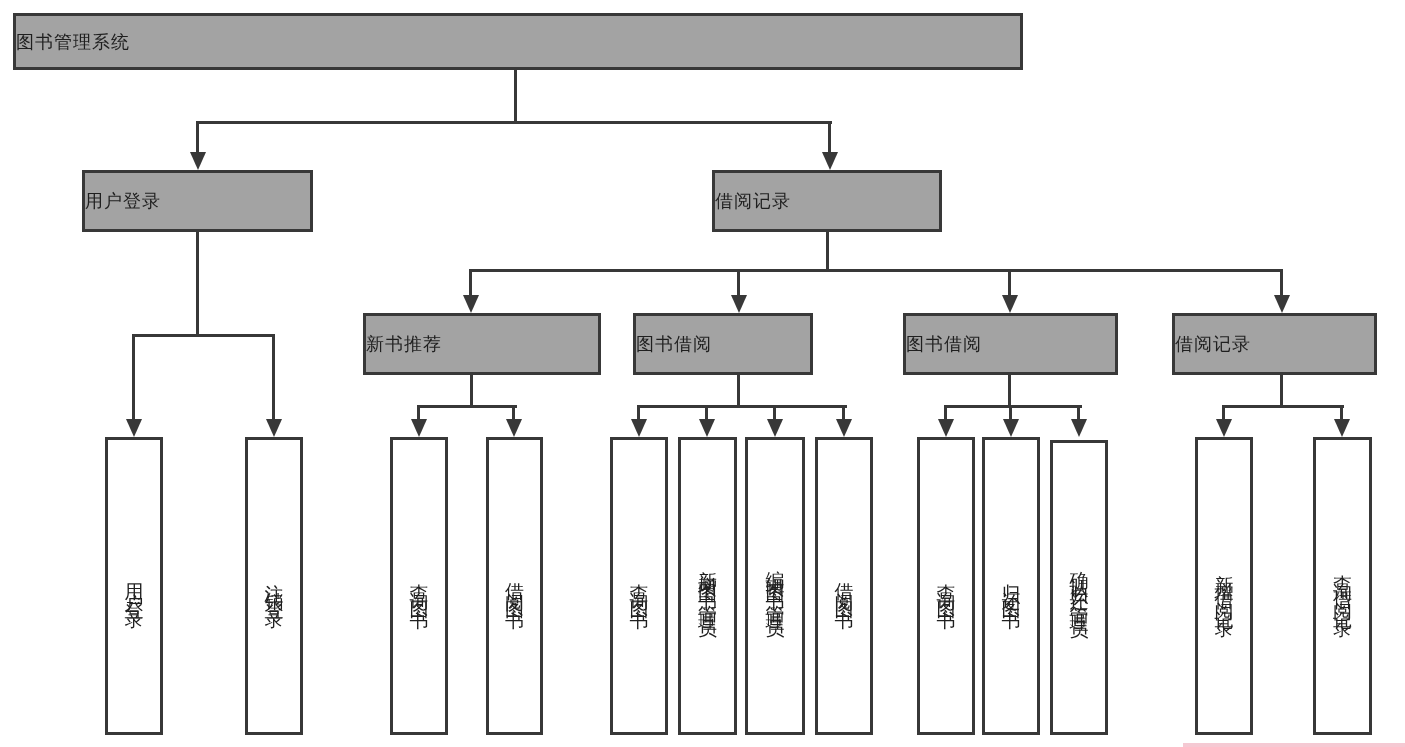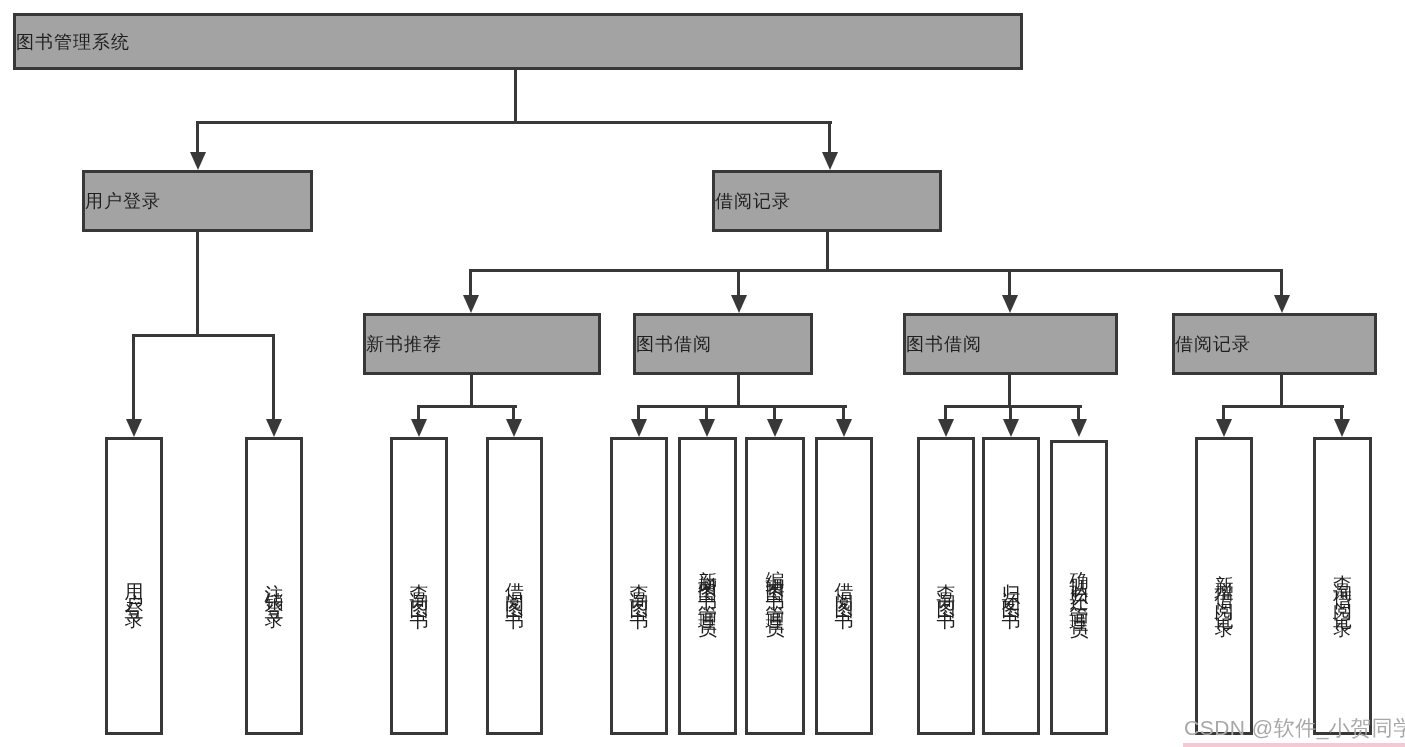--- a/index.html
+++ b/index.html
@@ -159,16 +159,15 @@
     <span>确认归还（管理员）</span>
   </div>
 
   <div class="vnode" style="left:1195px;top:437px;width:58px;height:298px;">
     <span>新增借阅记录</span>
   </div>
   <div class="vnode" style="left:1313px;top:437px;width:59px;height:298px;">
     <span>查询借阅记录</span>
   </div>
 
-  <div class="watermark">CSDN @软件_小贺同学</div>
   <div class="pink-strip"></div>
 
 </div>
 
 </body></html>

